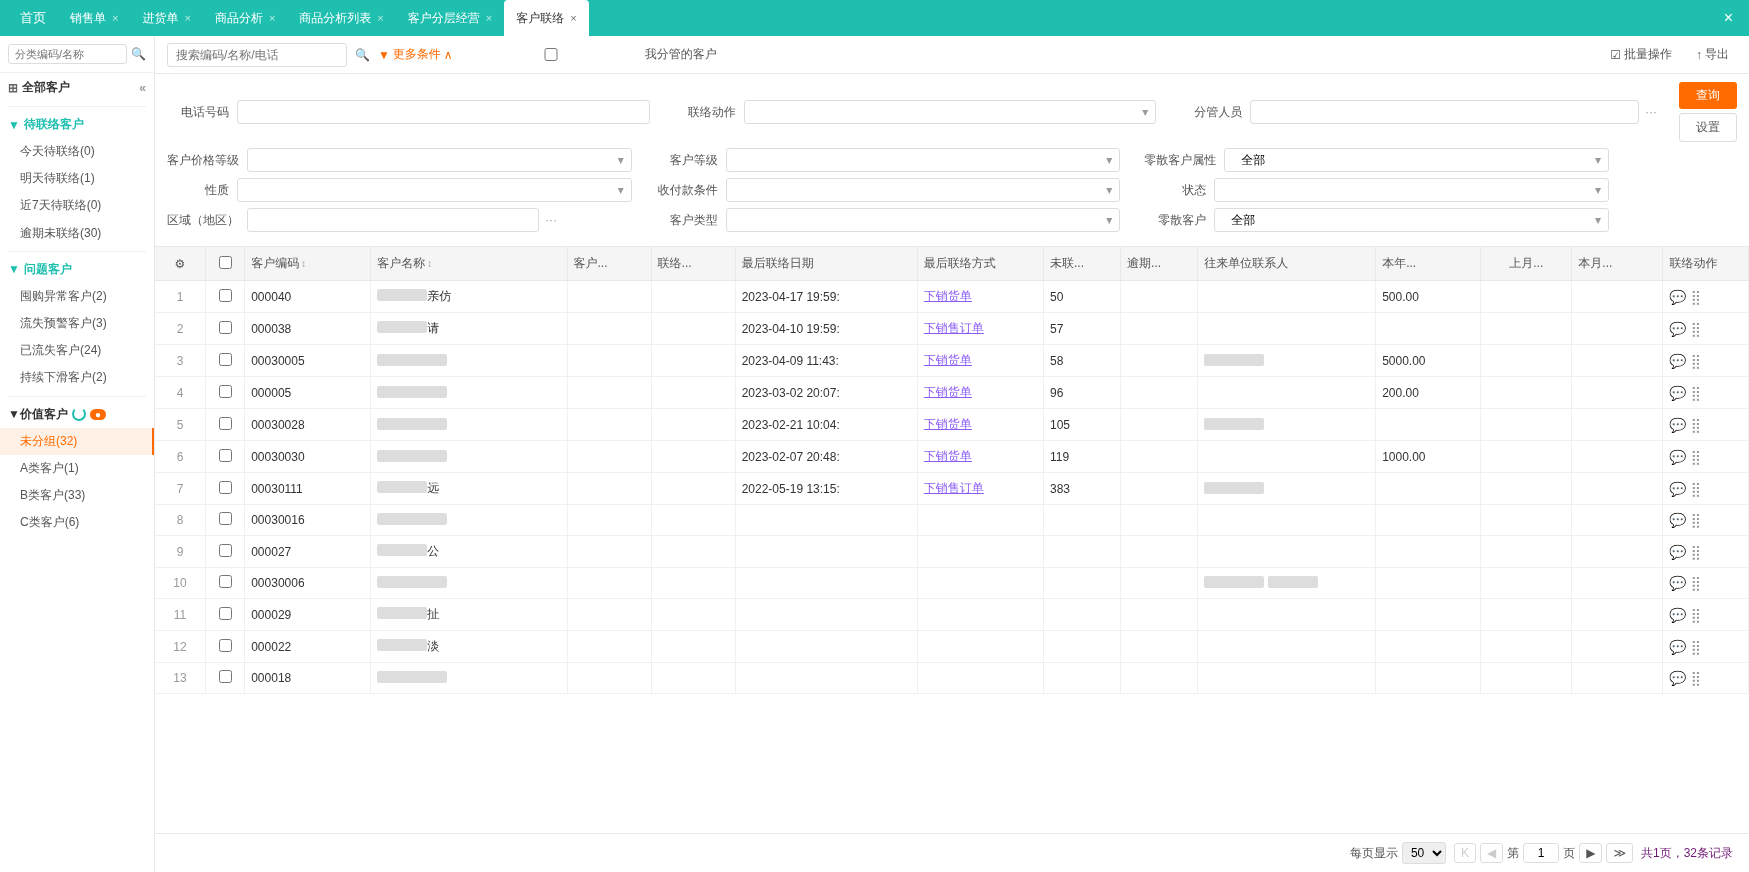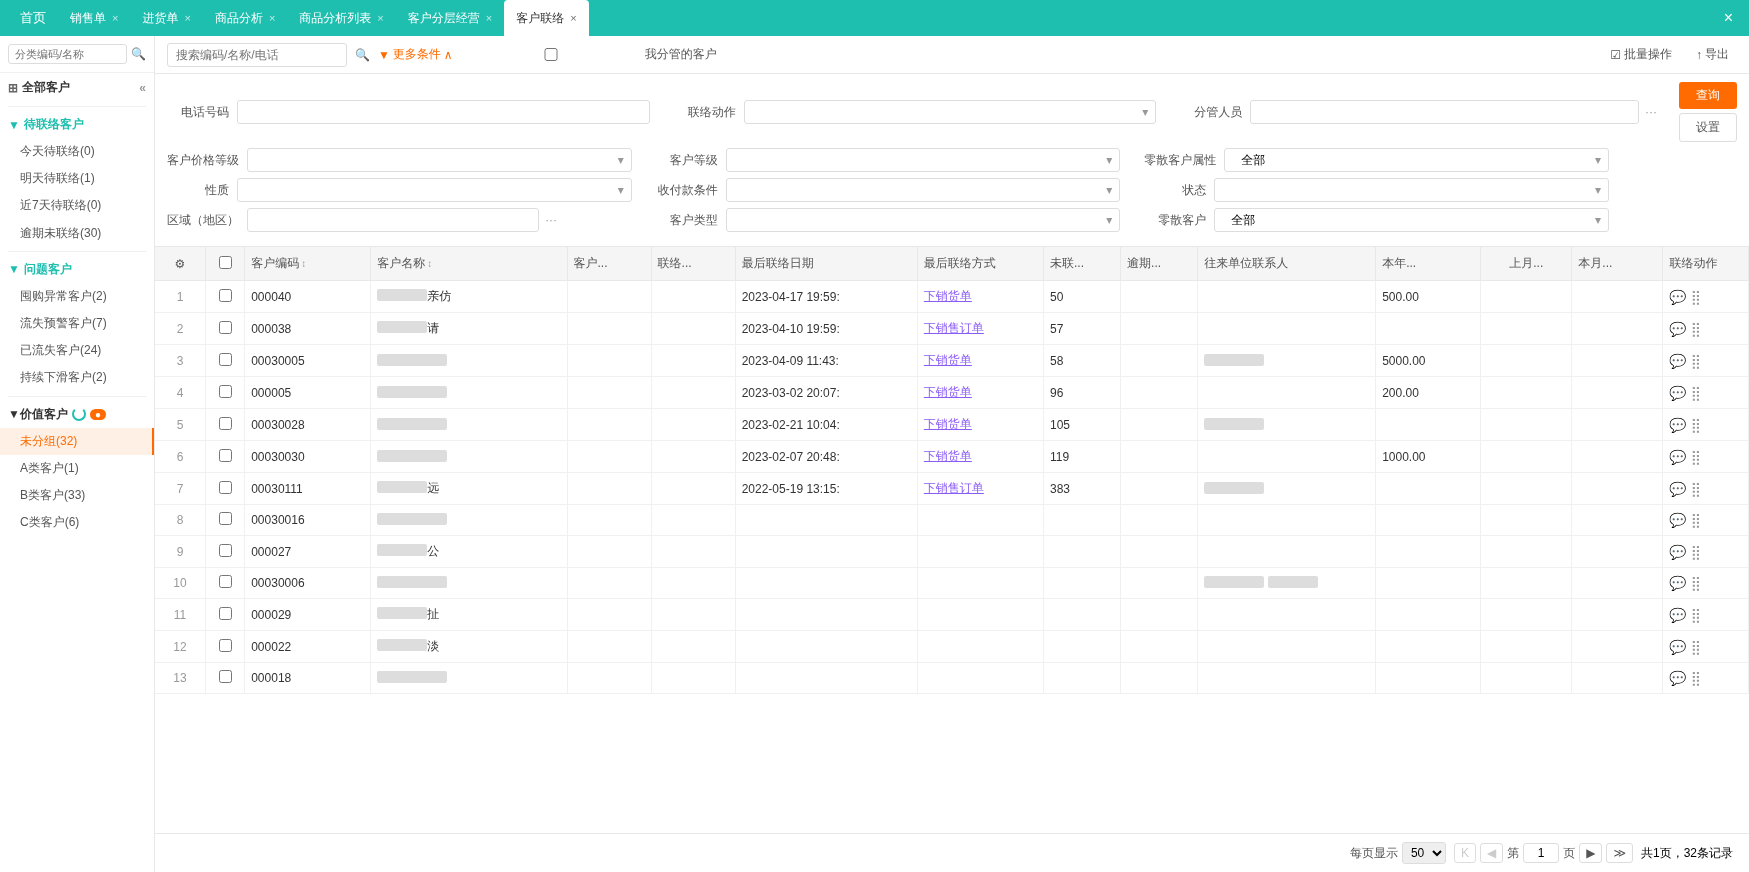--- a/index.html
+++ b/index.html
@@ -424,21 +424,21 @@
     .page-btn:disabled { color: #ccc; cursor: default; }
     .page-input {
       border: 1px solid #ddd;
       border-radius: 3px;
       padding: 2px 4px;
       width: 36px;
       text-align: center;
       font-size: 12px;
       outline: none;
     }
-    .footer-total { color: #000000; }
+    .footer-total { color: #701a75; }
 
     
     ::-webkit-scrollbar { width: 6px; height: 6px; }
     ::-webkit-scrollbar-track { background: #f1f1f1; }
     ::-webkit-scrollbar-thumb { background: #ccc; border-radius: 3px; }
   </style>
 </head>
 <body>
 
 <div class="top-nav">
@@ -496,21 +496,21 @@
     <div class="sidebar-item">近7天待联络(0)</div>
     <div class="sidebar-item">逾期未联络(30)</div>
 
     <div class="sidebar-divider"></div>
 
     <div class="sidebar-group-title">
       <span class="arrow">▼</span>
       <span>问题客户</span>
     </div>
     <div class="sidebar-item">囤购异常客户(2)</div>
-    <div class="sidebar-item">流失预警客户(7)</div>
+    <div class="sidebar-item">流失预警客户(3)</div>
     <div class="sidebar-item">已流失客户(24)</div>
     <div class="sidebar-item">持续下滑客户(2)</div>
 
     <div class="sidebar-divider"></div>
 
     <div class="sidebar-group-header">
       <span class="arrow">▼</span>
       <span>价值客户</span>
       <span style="display:inline-block;width:14px;height:14px;border:2px solid #1fbfb0;border-radius:50%;border-top-color:transparent;margin-left:4px;"></span>
       <span class="badge-orange">●</span>

